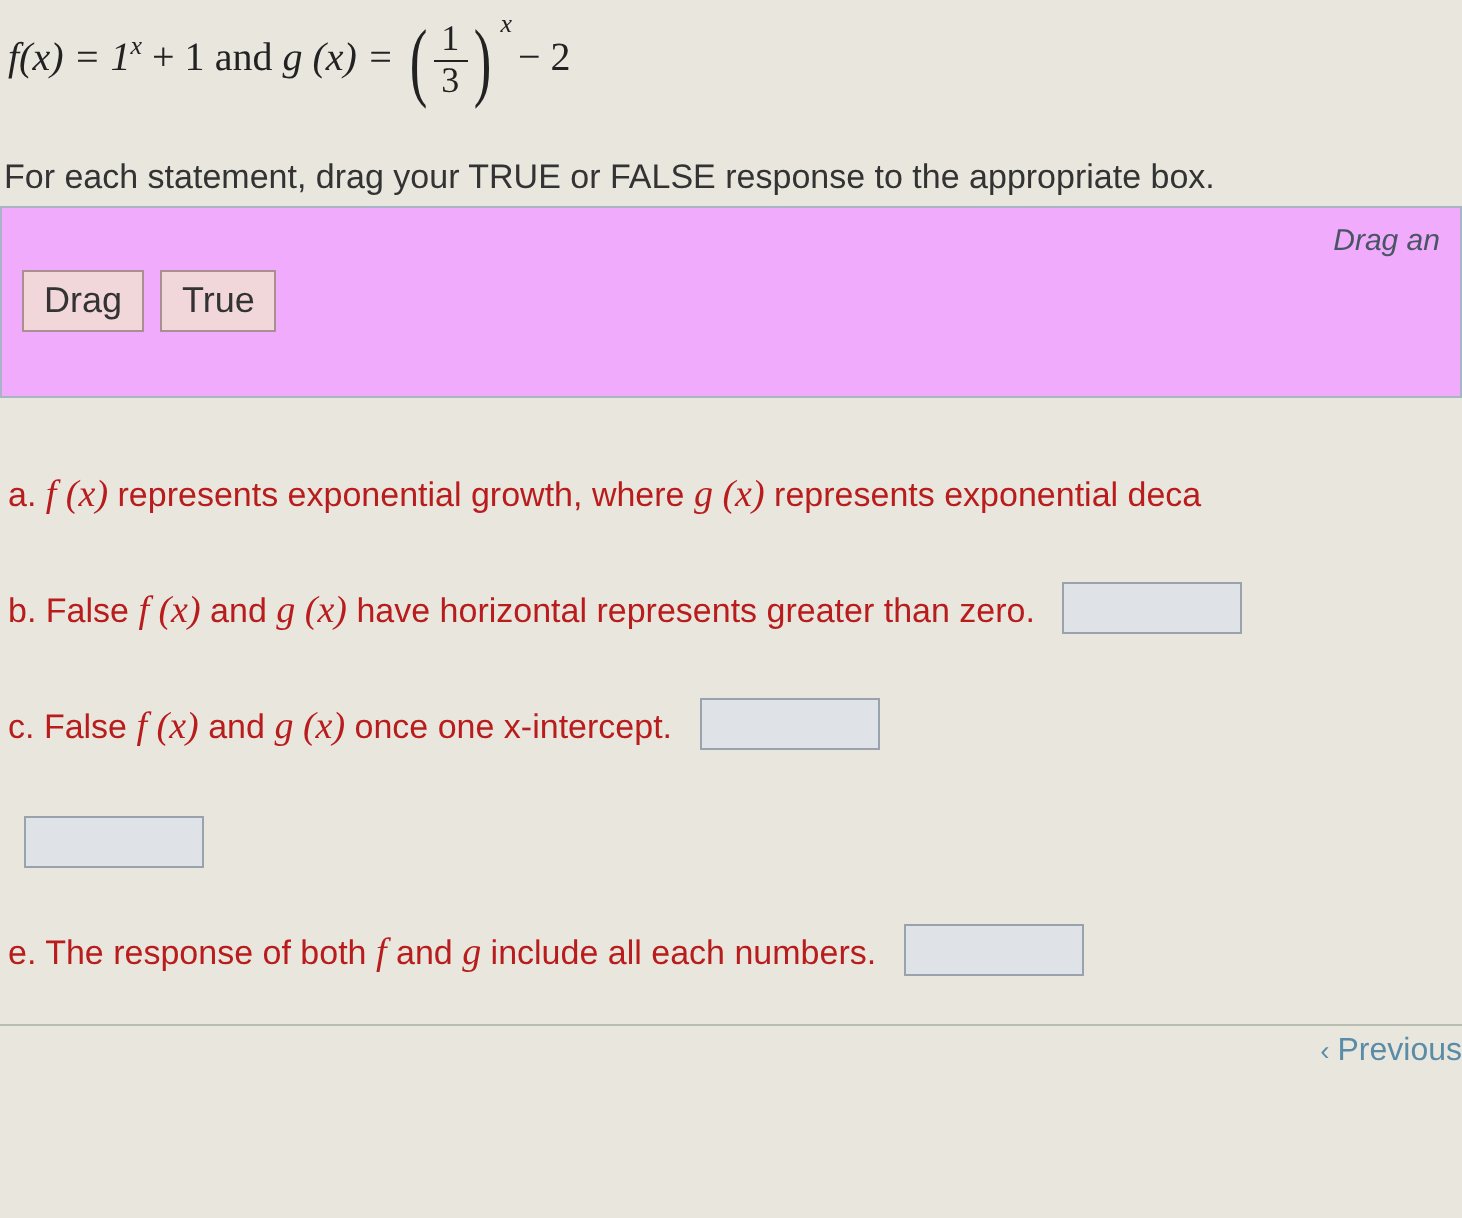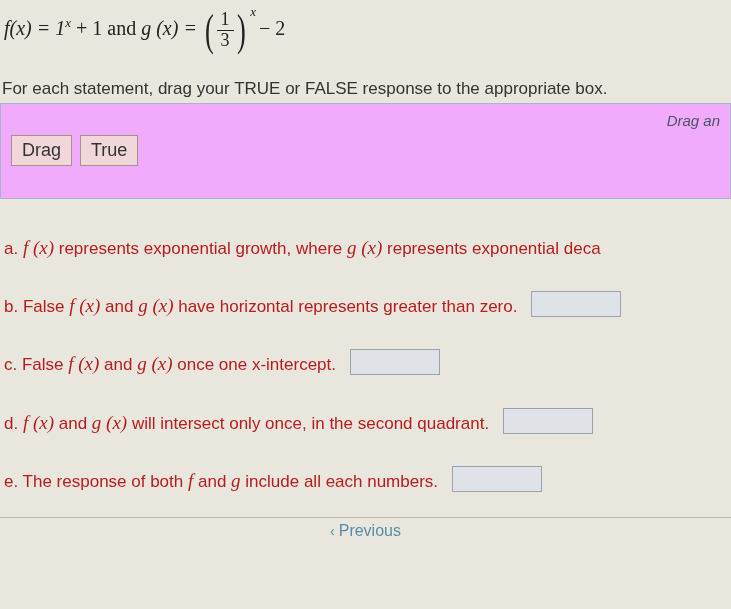--- a/index.html
+++ b/index.html
@@ -104,21 +104,21 @@
       border: 1px solid #9aa3ad;
       background: #dfe3e8;
       vertical-align: middle;
       margin-left: 8px;
     }
     .sep-line {
       border-top: 1px solid #b7bdb1;
       margin-top: 6px;
     }
     .footer {
-      text-align: center;
+      text-align: right;
       color: #5a8ca8;
       font-size: 16px;
       padding-top: 4px;
     }
     .footer .arrow { font-size: 14px; margin-right: 4px; }
     .stmt-text { white-space: nowrap; }
   </style>
 </head>
 <body>
 
@@ -162,23 +162,20 @@
 </div>
 
 <div class="statement">
   <span class="stmt-text">
     <span>c. False </span><span class="math">f (x)</span><span> and </span><span class="math">g (x)</span><span> once one x-intercept.</span>
   </span>
   <span class="drop-box"></span>
 </div>
 
 <div class="statement">
-  <span class="stmt-text">
-    <span>d. </span><span class="math">f (x)</span><span> and </span><span class="math">g (x)</span><span> will intersect only once, in the second quadrant.</span>
-  </span>
   <span class="drop-box"></span>
 </div>
 
 <div class="statement">
   <span class="stmt-text">
     <span>e.   The response of both </span><span class="math">f</span><span> and </span><span class="math">g</span><span> include all each numbers.</span>
   </span>
   <span class="drop-box"></span>
 </div>
 

